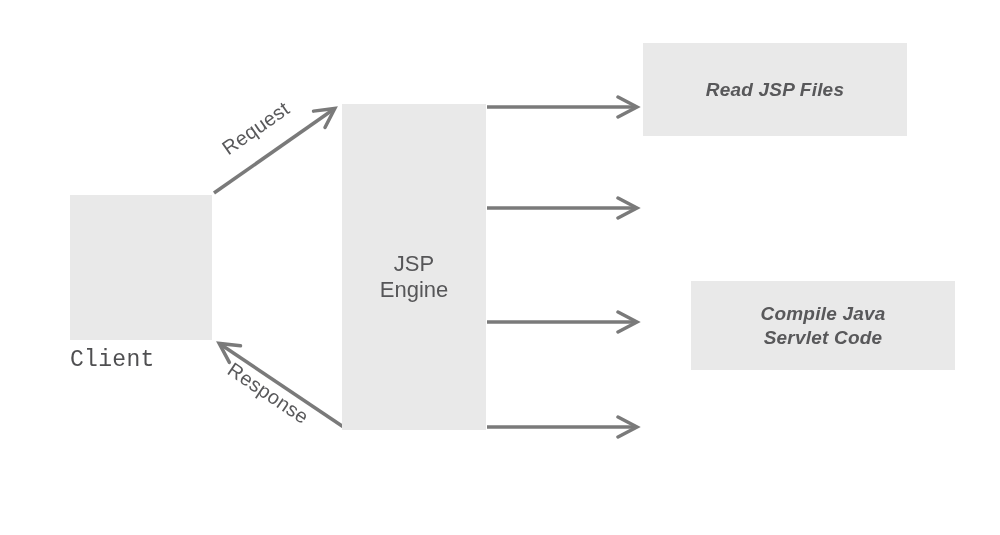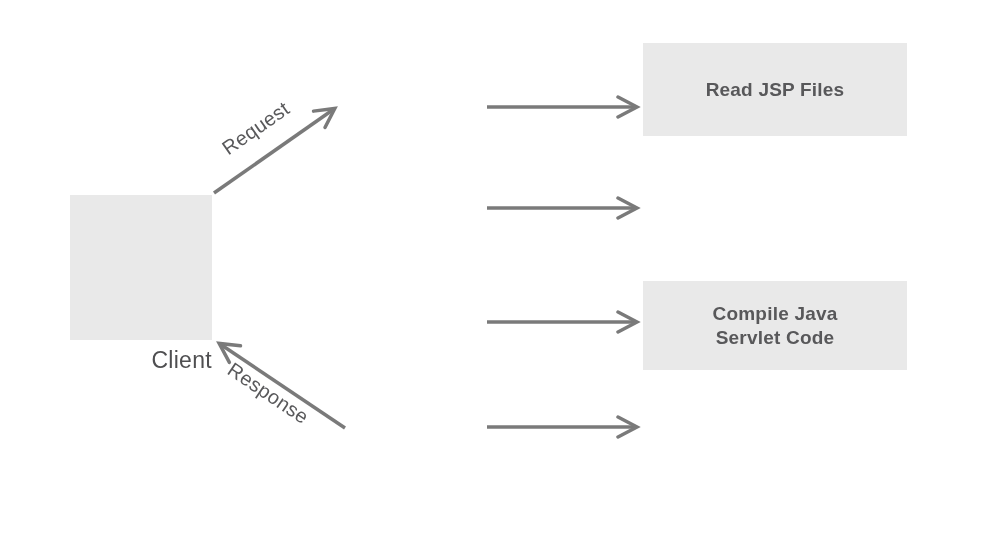--- a/index.html
+++ b/index.html
@@ -24,24 +24,25 @@
     background: #e9e9e9;
   }
   .client-box {
     left: 70px; top: 195px;
     width: 142px; height: 145px;
   }
   .client-label {
     position: absolute;
     left: 70px; top: 347px;
     width: 142px;
-    text-align: right;
+    text-align: left;
     font-size: 23px;
     color: #4f4f51;
     letter-spacing: 0.3px;
+    font-family: Liberation Mono, monospace;
   }
   .engine-box {
     left: 342px; top: 104px;
     width: 144px; height: 326px;
     display: flex;
     align-items: center;
     justify-content: center;
   }
   .engine-label {
     display: block;
@@ -54,31 +55,32 @@
   }
   .step {
     left: 643px;
     width: 264px;
     display: flex;
     align-items: center;
     justify-content: center;
   }
   .step-1 { top: 43px;  height: 93px; }
   .step-2 { top: 163px; height: 90px; }
-  .step-3 { top: 281px; height: 89px; }
+  .step-3 { top: 281px; height: 89px; margin-left: 48px; }
   .step-4 { top: 398px; height: 90px; }
   .step-label {
     display: block;
     text-align: center;
     font-size: 19px;
     font-weight: bold;
     line-height: 1.26;
     color: #58585a;
     white-space: pre-line;
     letter-spacing: 0.2px;
+    font-style: italic;
   }
   .rot-label {
     position: absolute;
     width: 124px;
     text-align: center;
     font-size: 20px;
     color: #59595b;
     letter-spacing: 0.3px;
   }
   .request-label {
@@ -107,20 +109,24 @@
       <line x1="487" y1="107" x2="636" y2="107" marker-end="url(#ah)"></line>
       <line x1="487" y1="208" x2="636" y2="208" marker-end="url(#ah)"></line>
       <line x1="487" y1="322" x2="636" y2="322" marker-end="url(#ah)"></line>
       <line x1="487" y1="427" x2="636" y2="427" marker-end="url(#ah)"></line>
     </g>
   </svg>
 
   <div class="box client-box"></div>
   <div class="client-label">Client</div>
 
+  <div class="box engine-box">
+    <span class="engine-label">JSP
+Engine</span>
+  </div>
 
   <div class="rot-label request-label">Request</div>
   <div class="rot-label response-label">Response</div>
 
   <div class="box step step-1">
     <span class="step-label">Read JSP Files</span>
   </div>
   <div class="box step step-3">
     <span class="step-label">Compile Java
 Servlet Code</span>

